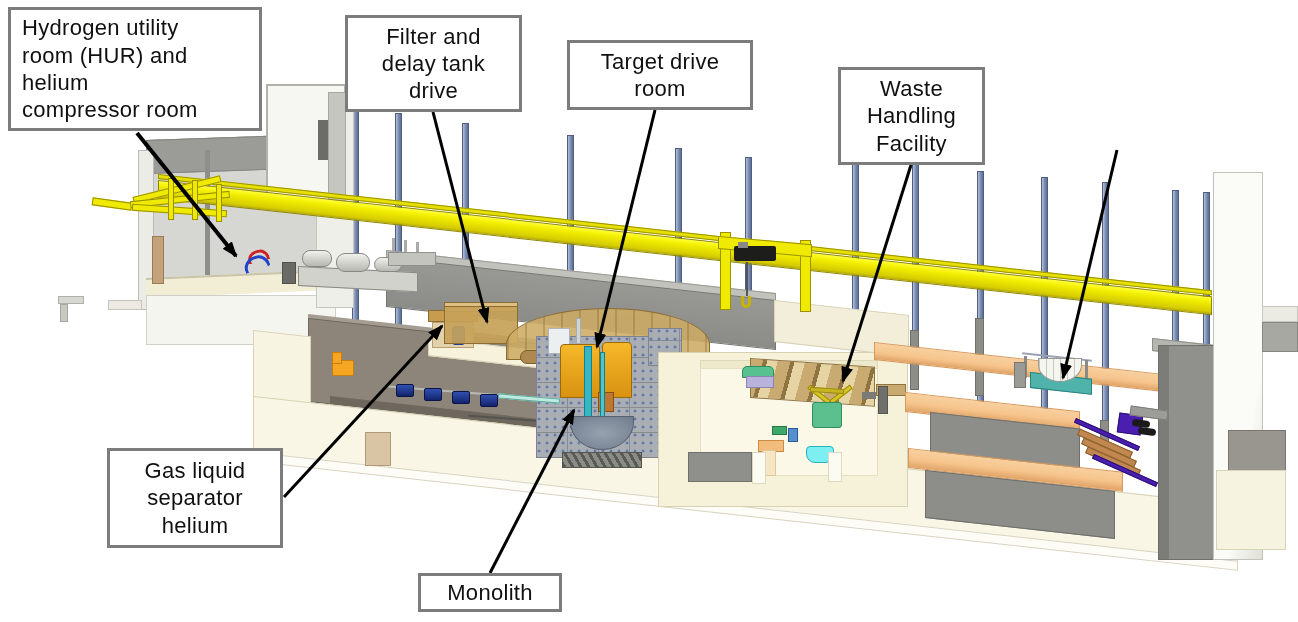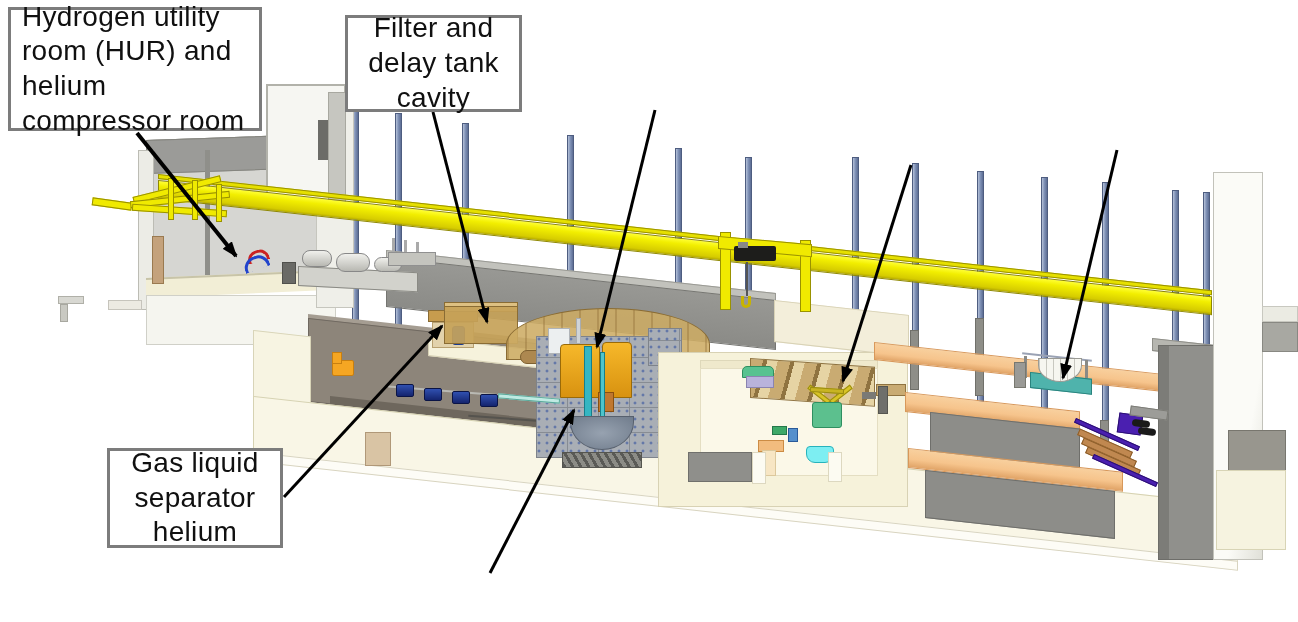--- a/index.html
+++ b/index.html
@@ -7,21 +7,21 @@
   #scene{position:relative;width:1298px;height:622px;background:#fff;overflow:hidden;
          font-family:"Liberation Sans",sans-serif}
   .a{position:absolute}
   .col{position:absolute;width:7px;border:1px solid #4e5d80;
        background:linear-gradient(90deg,#b6c2d9,#8193b8 45%,#5d6e94)}
   .cb{position:absolute;width:9px;background:#8e8e88;border:1px solid #70706a}
   .sk{transform:skewY(6.3deg);transform-origin:left top}
   .yl{background:#f0ea00;border:1px solid #9a9200}
   .callout{position:absolute;display:flex;align-items:center;justify-content:center;
            background:#fff;border:3px solid #7c7c7c;color:#101010;text-align:center;
-           white-space:pre-line;font-size:28px;line-height:1.24;letter-spacing:.3px;z-index:30}
+           white-space:pre-line;font-size:22px;line-height:1.24;letter-spacing:.3px;z-index:30}
   .callout.lft{justify-content:flex-start;text-align:left;padding-left:11px}
   #arrows{position:absolute;left:0;top:0;z-index:25;pointer-events:none}
   .speck{background-color:#a9aeb5;
          background-image:
            radial-gradient(circle at 2px 2px,#6478a8 1.3px,transparent 1.7px),
            repeating-linear-gradient(0deg,transparent 0 24px,#878c93 24px 25px),
            repeating-linear-gradient(90deg,transparent 0 30px,#878c93 30px 31px);
          background-size:8px 8px,auto,auto;border:1px solid #7e838b}
 </style>
 </head>
@@ -206,18 +206,24 @@
     <line x1="284" y1="497" x2="442" y2="326" stroke="#000" stroke-width="3" marker-end="url(#ah)"></line>
     <line x1="490" y1="573" x2="574" y2="410" stroke="#000" stroke-width="3" marker-end="url(#ah)"></line>
   </svg>
 
   <div class="callout lft" style="left:8px;top:7px;width:254px;height:124px">Hydrogen utility
 room (HUR) and
 helium
 compressor room</div>
   <div class="callout" style="left:345px;top:15px;width:177px;height:97px">Filter and
 delay tank
-cavity</div>
+drive</div>
+  <div class="callout" style="left:567px;top:40px;width:186px;height:70px">Target drive
+room</div>
+  <div class="callout" style="left:838px;top:67px;width:147px;height:98px">Waste
+Handling
+Facility</div>
   <div class="callout" style="left:107px;top:448px;width:176px;height:100px">Gas liquid
 separator
 helium</div>
+  <div class="callout" style="left:418px;top:573px;width:144px;height:39px">Monolith</div>
 
 </div>
 
 </body></html>

